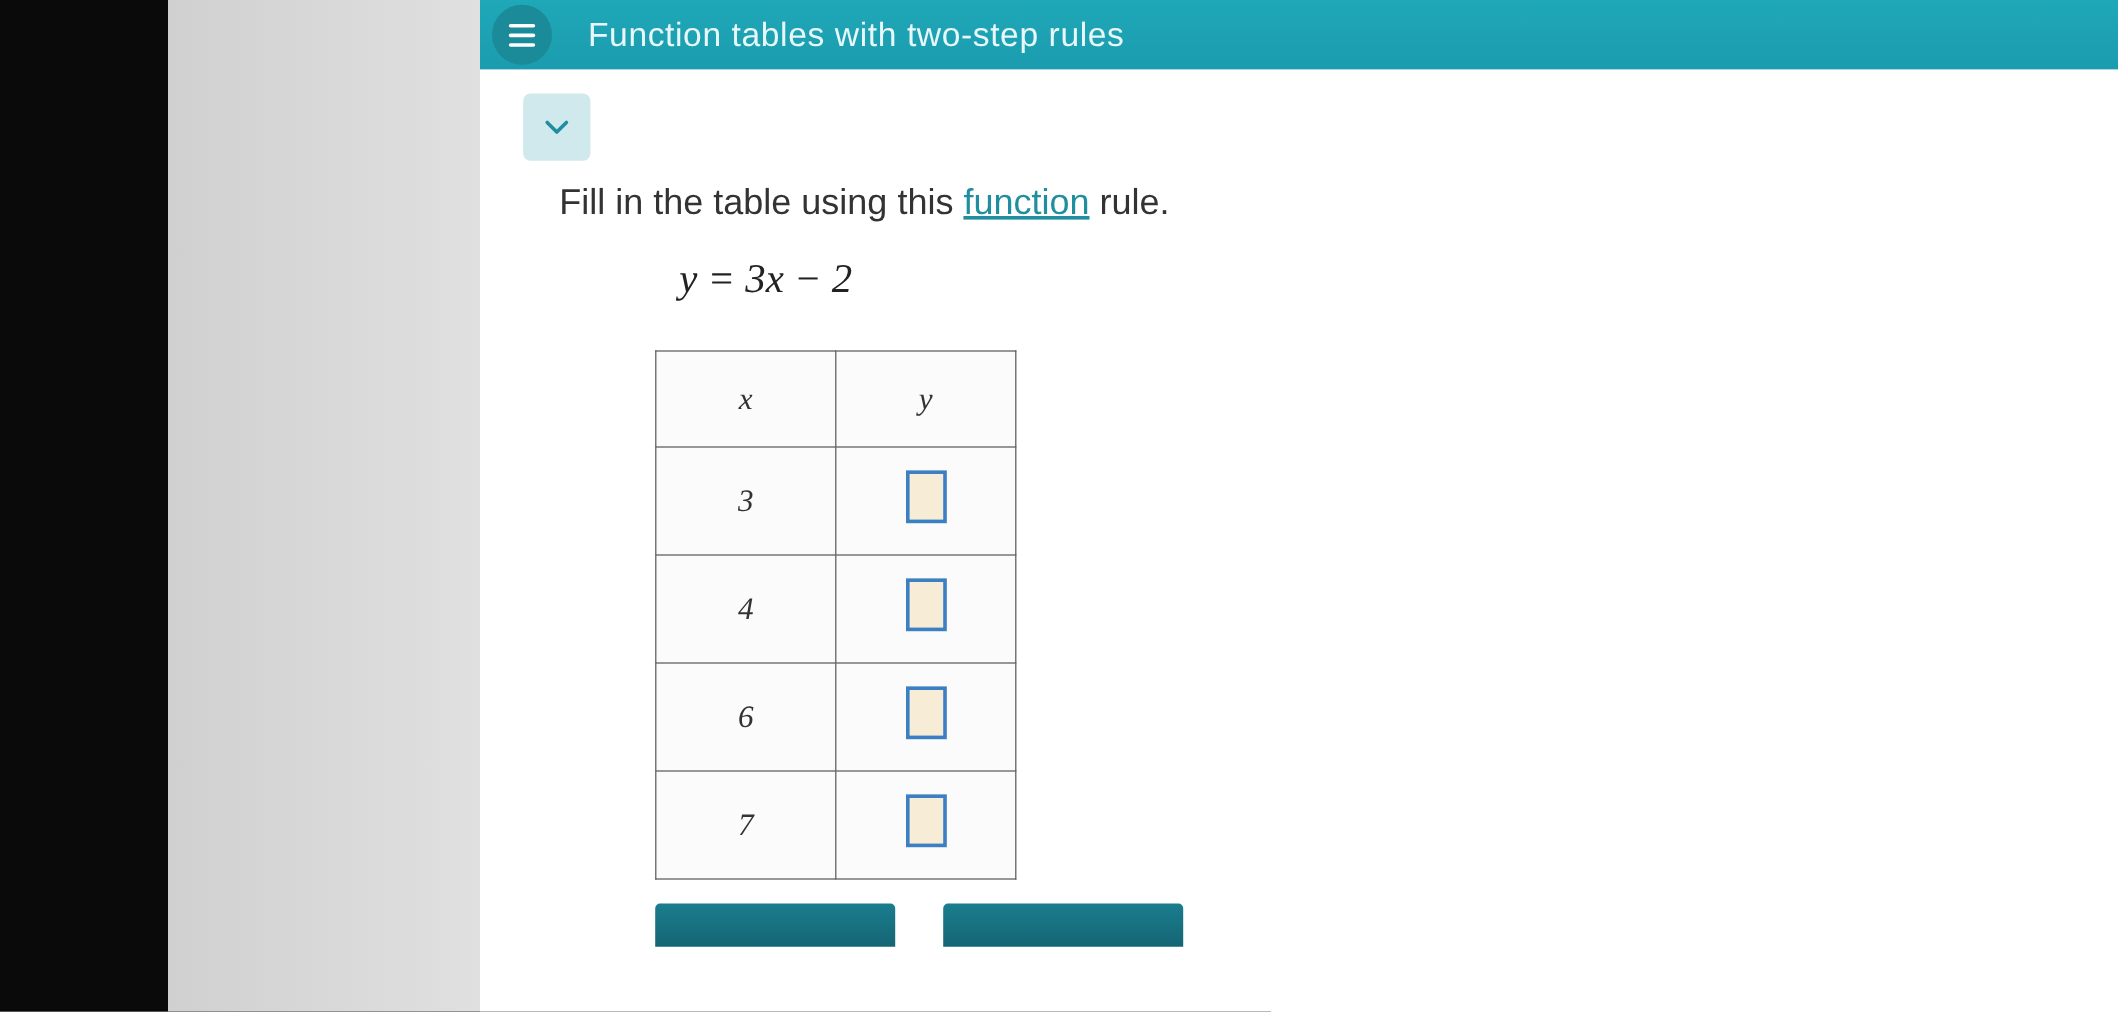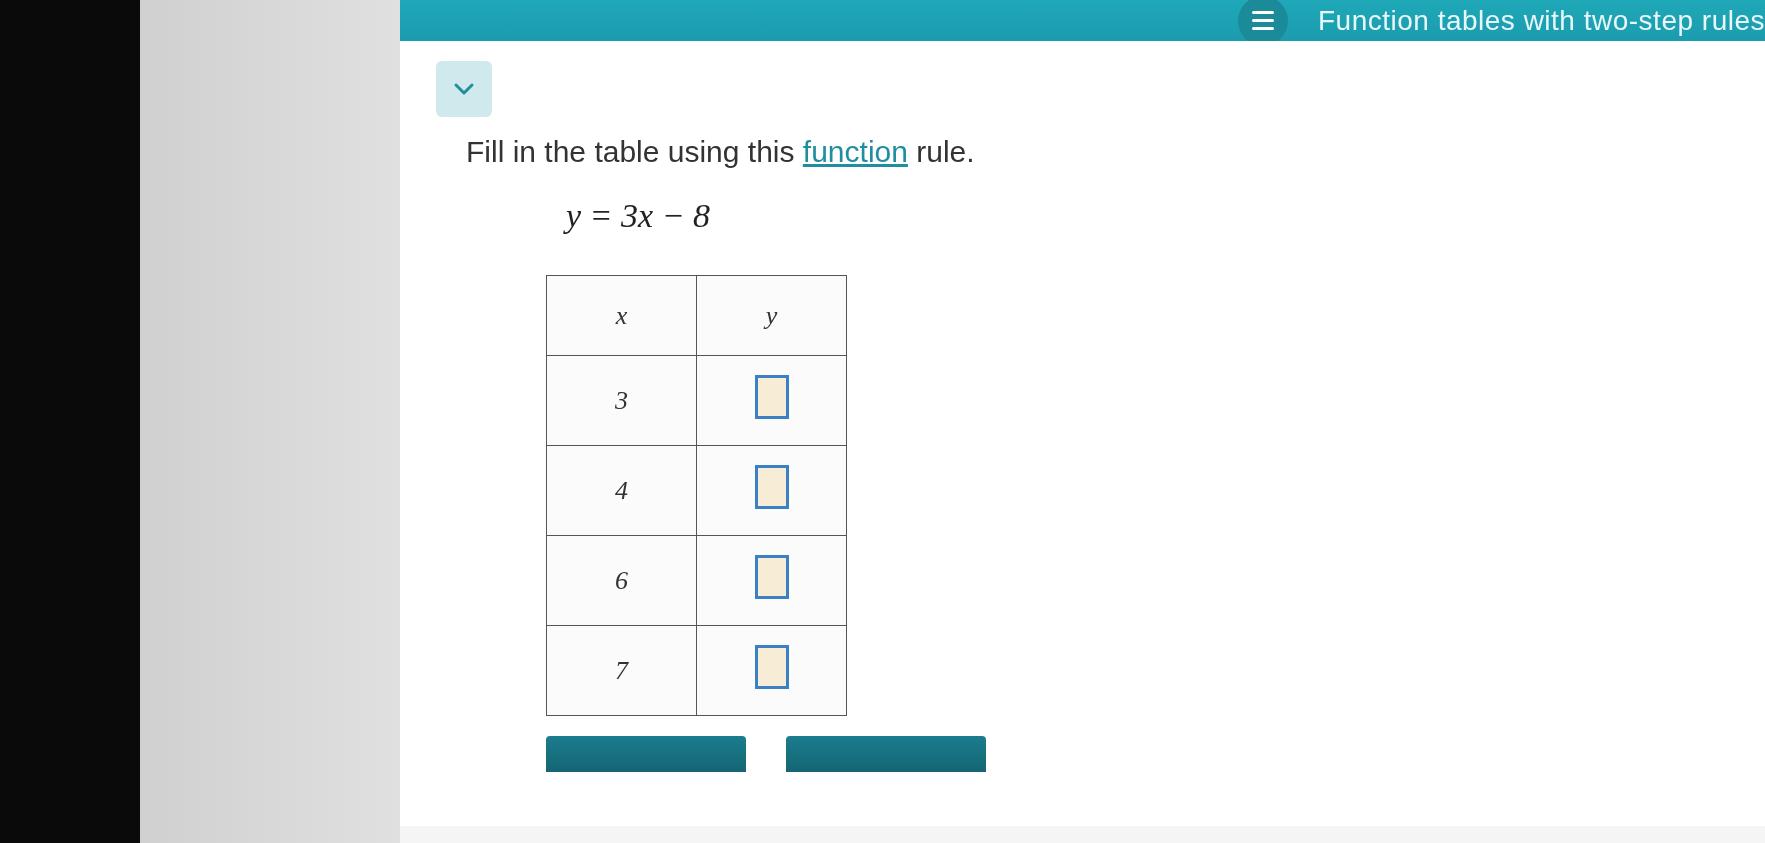--- a/index.html
+++ b/index.html
@@ -23,26 +23,25 @@
       width: 260px;
       background: linear-gradient(to right, #d0d0d0, #e0e0e0);
     }
     .screen {
       flex: 1;
       background: #f5f5f5;
       position: relative;
     }
     .header-bar {
       background: linear-gradient(to bottom, #1fa8b8, #1b9cae);
-      height: 41px;
+      height: 58px;
       display: flex;
       align-items: center;
       padding-left: 10px;
       color: #fff;
-      justify-content: flex-end;
     }
     .hamburger {
       width: 50px;
       height: 50px;
       border-radius: 50%;
       background: #1b8a99;
       display: flex;
       flex-direction: column;
       justify-content: center;
       align-items: center;
@@ -165,21 +164,21 @@
     <div class="dropdown-toggle">
       <svg viewBox="0 0 24 24">
         <path d="M4 8 L12 16 L20 8" fill="none" stroke="#1f8fa0" stroke-width="3" stroke-linecap="round" stroke-linejoin="round"></path>
       </svg>
     </div>
 
     <div class="instruction">
       <span>Fill in the table using this </span><span class="link">function</span><span> rule.</span>
     </div>
 
-    <div class="equation">y = 3x − 8</div>
+    <div class="equation">y = 3x − 2</div>
 
     <div class="table-wrap">
       <table class="func">
         <tbody>
             <tr>
           <th>x</th>
           <th>y</th>
         </tr>
         <tr>
           <td>3</td>

